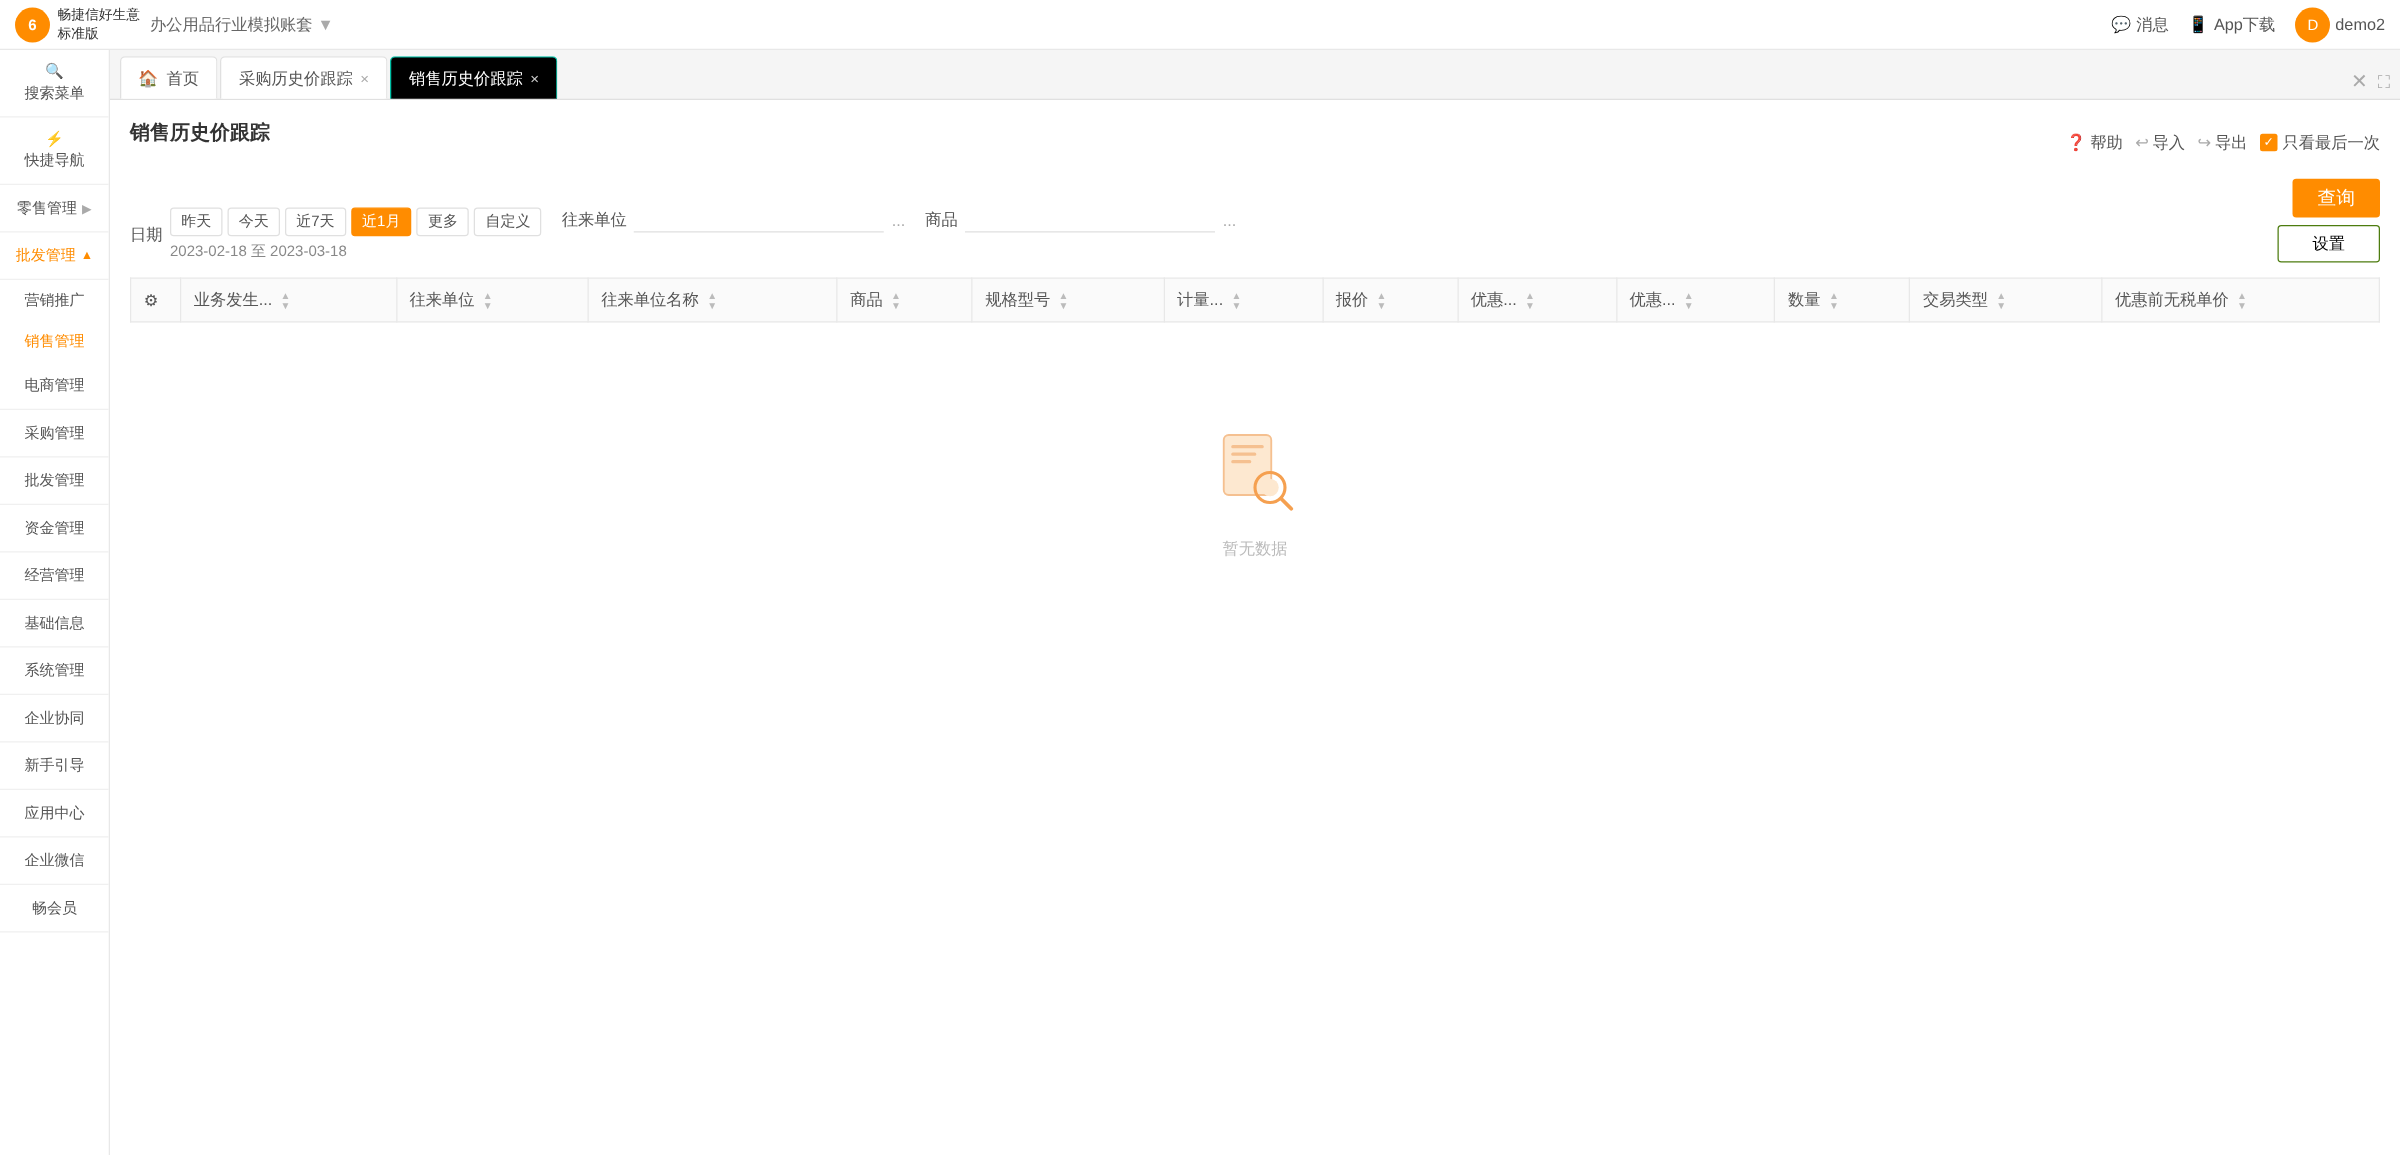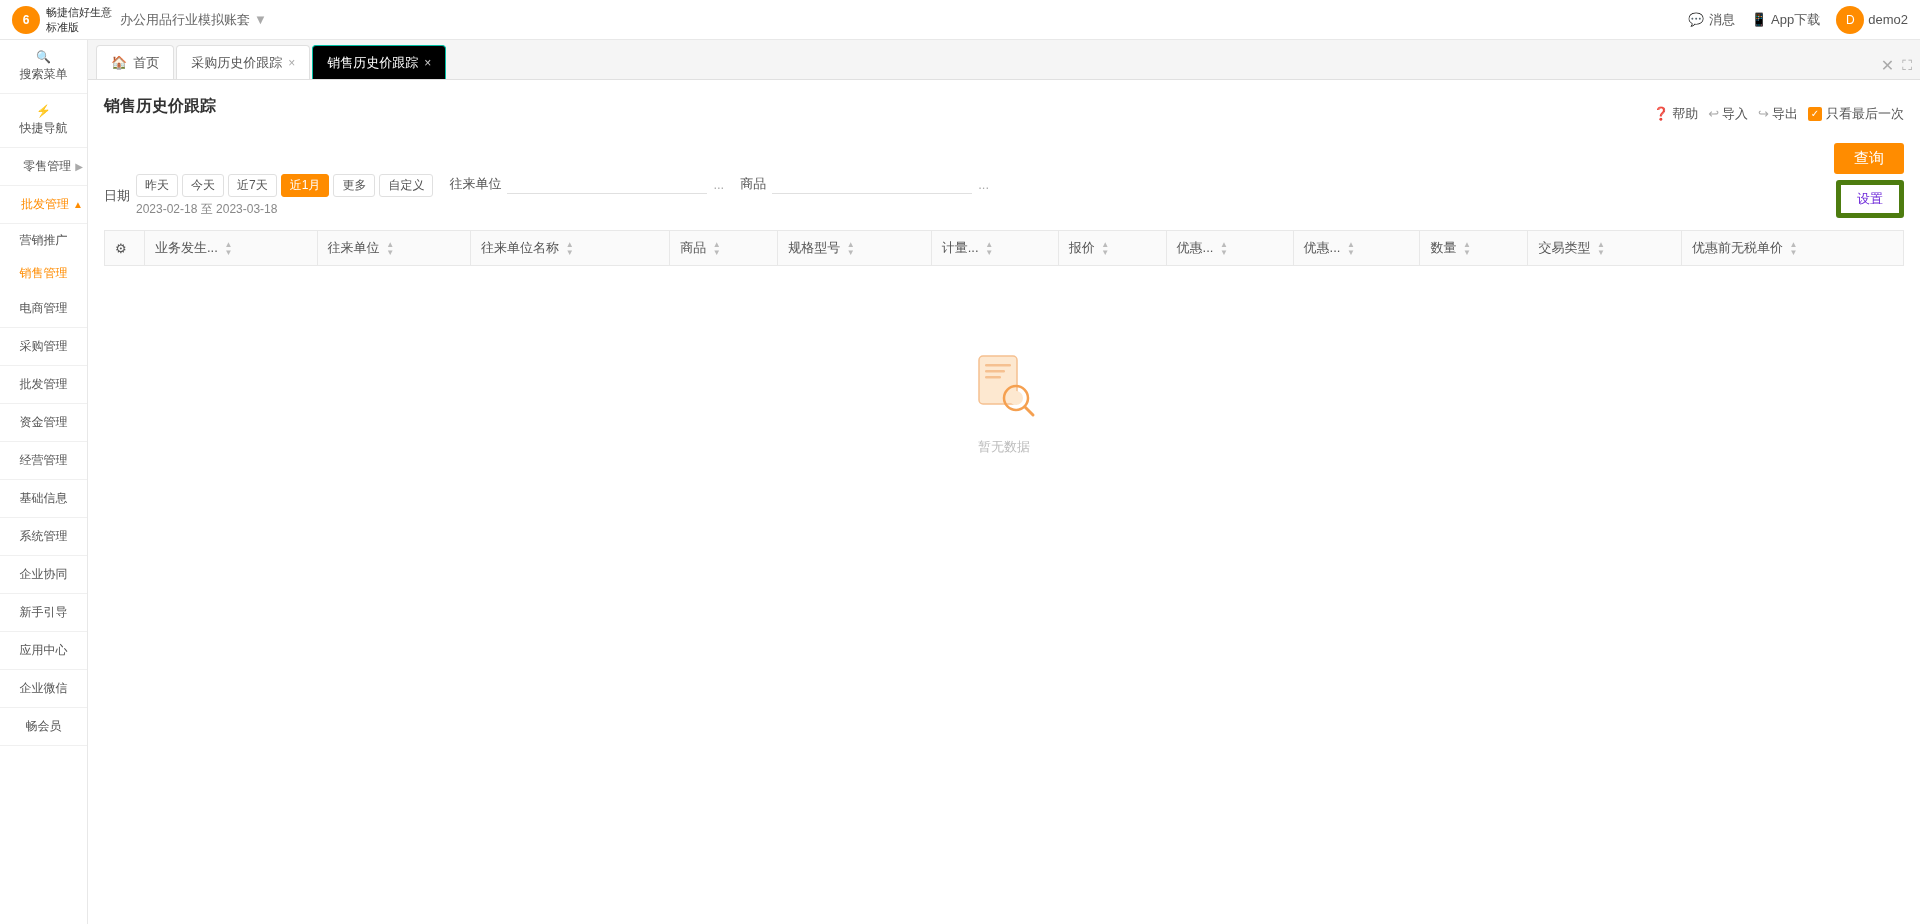--- a/index.html
+++ b/index.html
@@ -99,21 +99,21 @@
       padding: 10px 4px;
       cursor: pointer;
       color: #555;
       font-size: 12px;
       text-align: center;
       border-bottom: 1px solid #f0f0f0;
       gap: 2px;
     }
     .sidebar-item.has-arrow {
       flex-direction: row;
-      justify-content: flex-end;
+      justify-content: center;
       gap: 4px;
     }
     .sidebar-sub {
       padding: 8px 12px;
       font-size: 12px;
       color: #555;
       cursor: pointer;
       text-align: center;
     }
     .sidebar-sub.active { color: #ff8c00; }
@@ -238,23 +238,23 @@
       background: #ff8c00;
       color: #fff;
       border: none;
       padding: 6px 20px;
       border-radius: 3px;
       cursor: pointer;
       font-size: 15px;
     }
     .btn-settings {
       background: #fff;
-      color: #6d28d9;
-      border: 5px solid #4d7c0f;
-      padding: 5px 16px;
+      color: #000000;
+      border: 1px solid #4d7c0f;
+      padding: 5px 27px;
       border-radius: 3px;
       cursor: pointer;
       font-size: 13px;
     }
 
     
     .page-top-actions {
       display: flex;
       align-items: center;
       gap: 10px;

